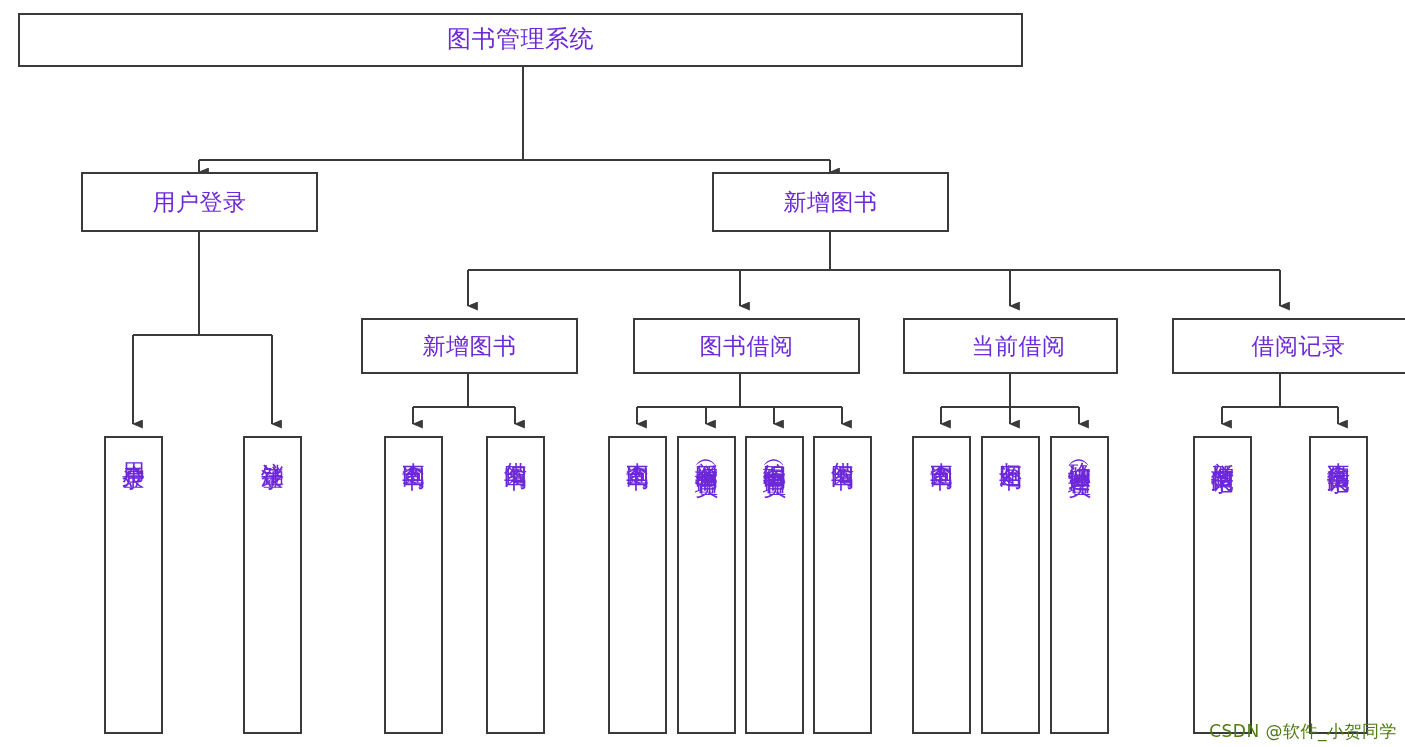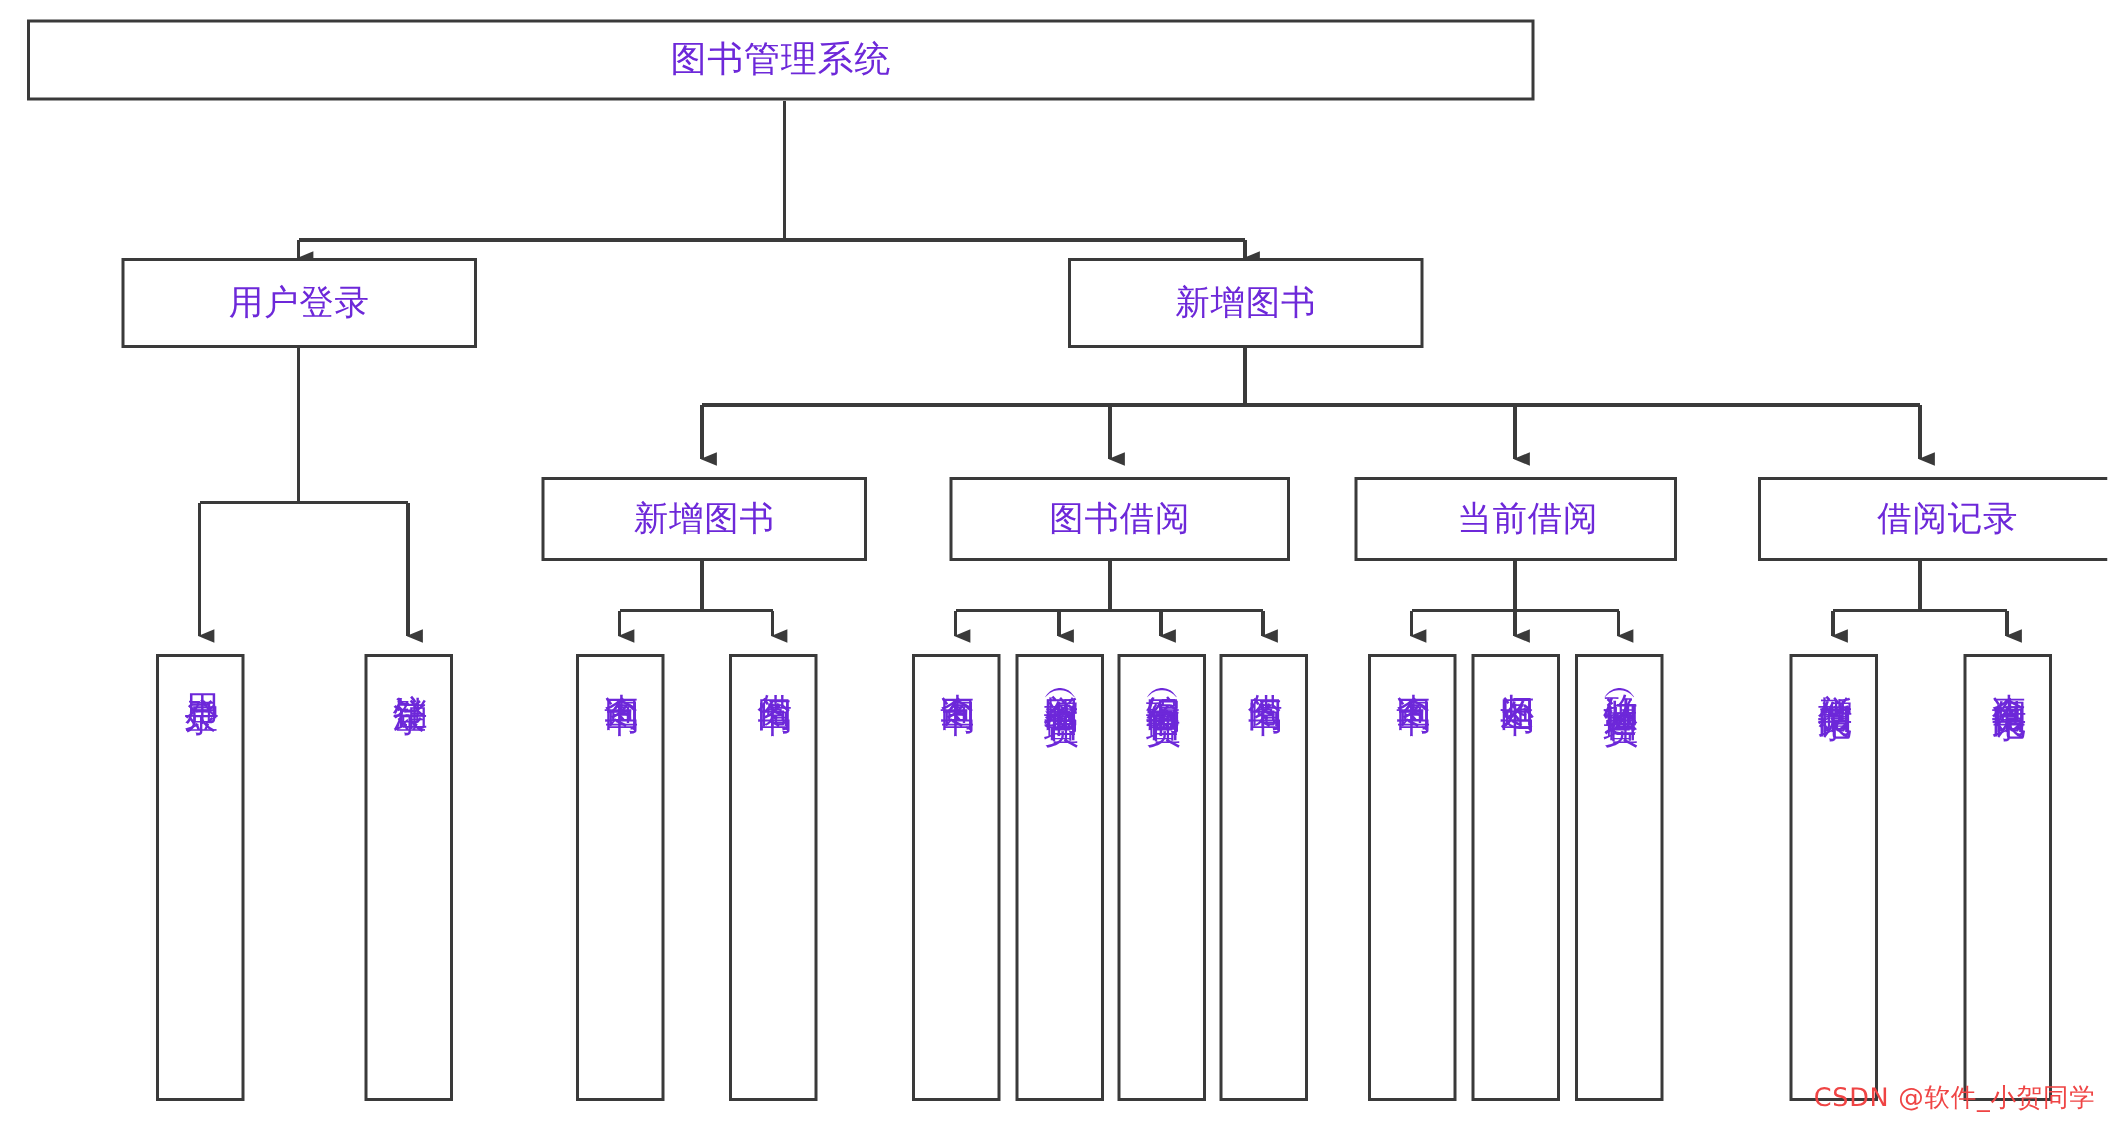--- a/index.html
+++ b/index.html
@@ -59,21 +59,21 @@
     letter-spacing: 2px;
     line-height: 1;
     white-space: nowrap;
     max-height: 100%;
   }
   #watermark {
     position: absolute;
     right: 8px;
     bottom: 4px;
     font-size: 17px;
-    color: #ef4444;
+    color: #4d7c0f;
     white-space: nowrap;
     letter-spacing: 0.5px;
   }
 </style>
 </head>
 <body>
 
 <div id="diagram-root">
 
   <svg id="edges-layer" viewBox="0 0 1405 747" width="1405" height="747">

